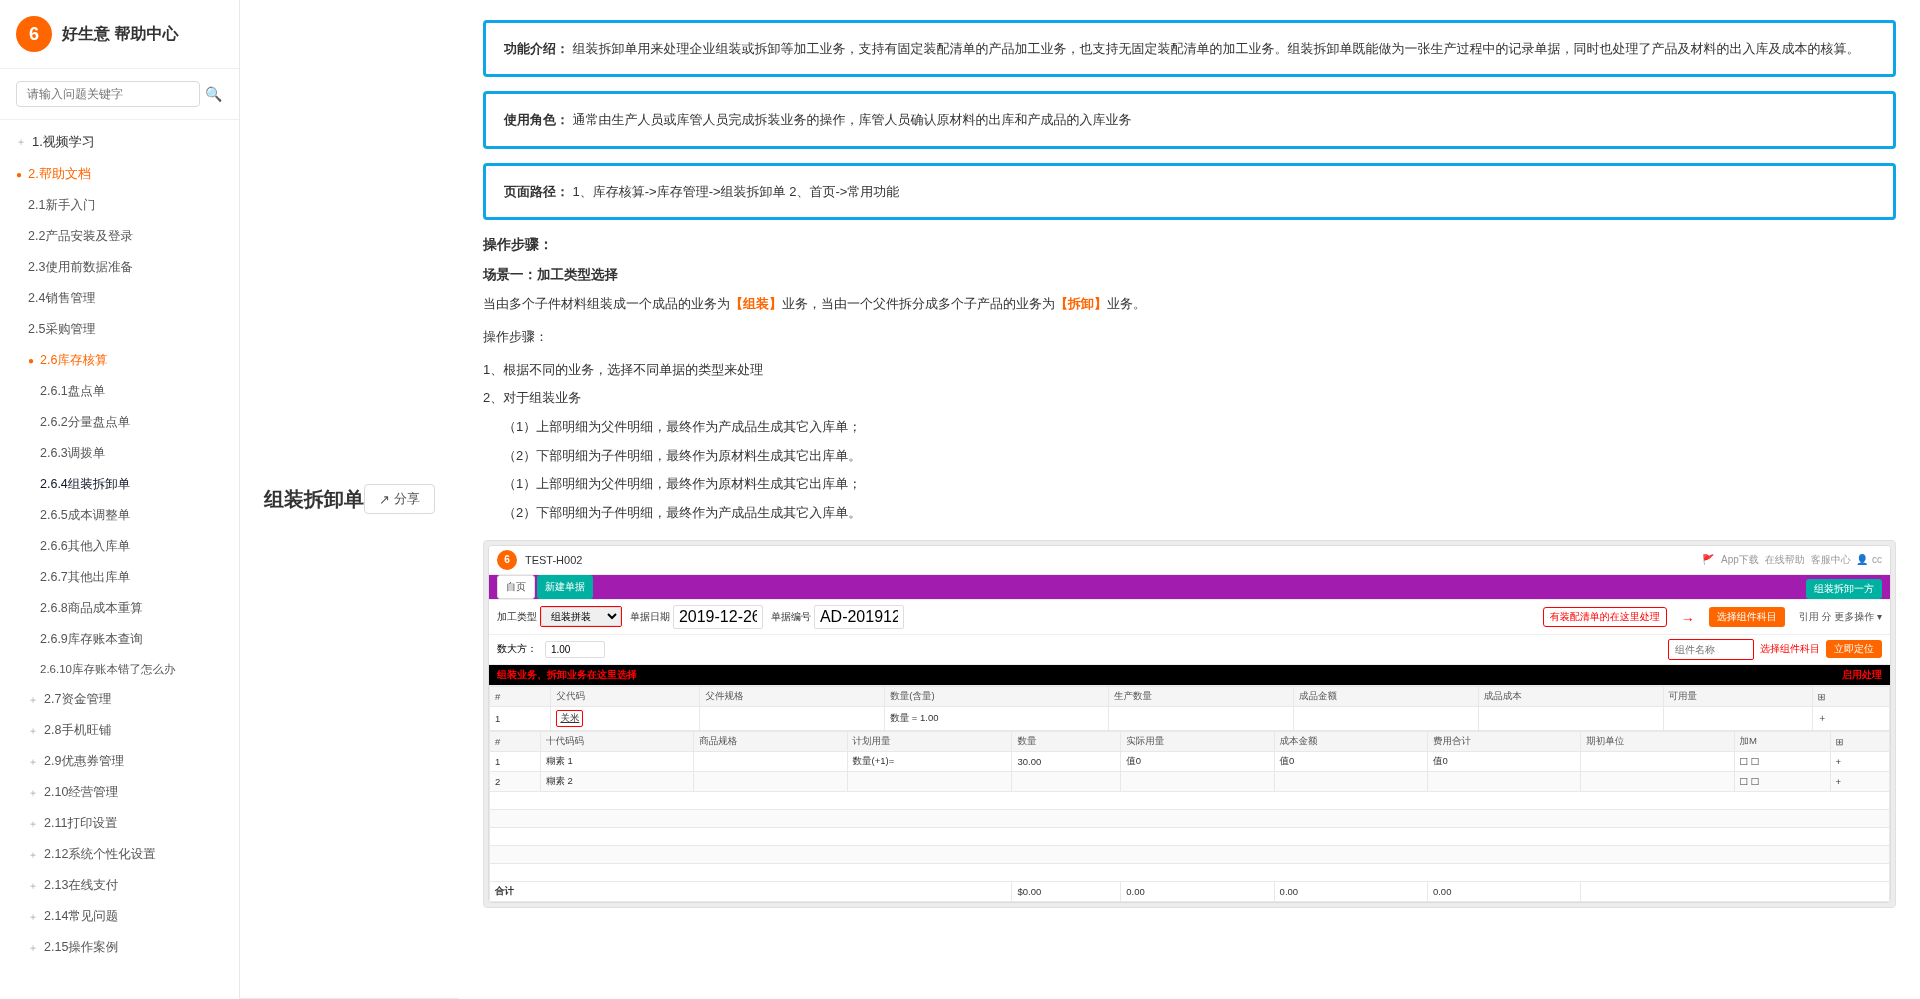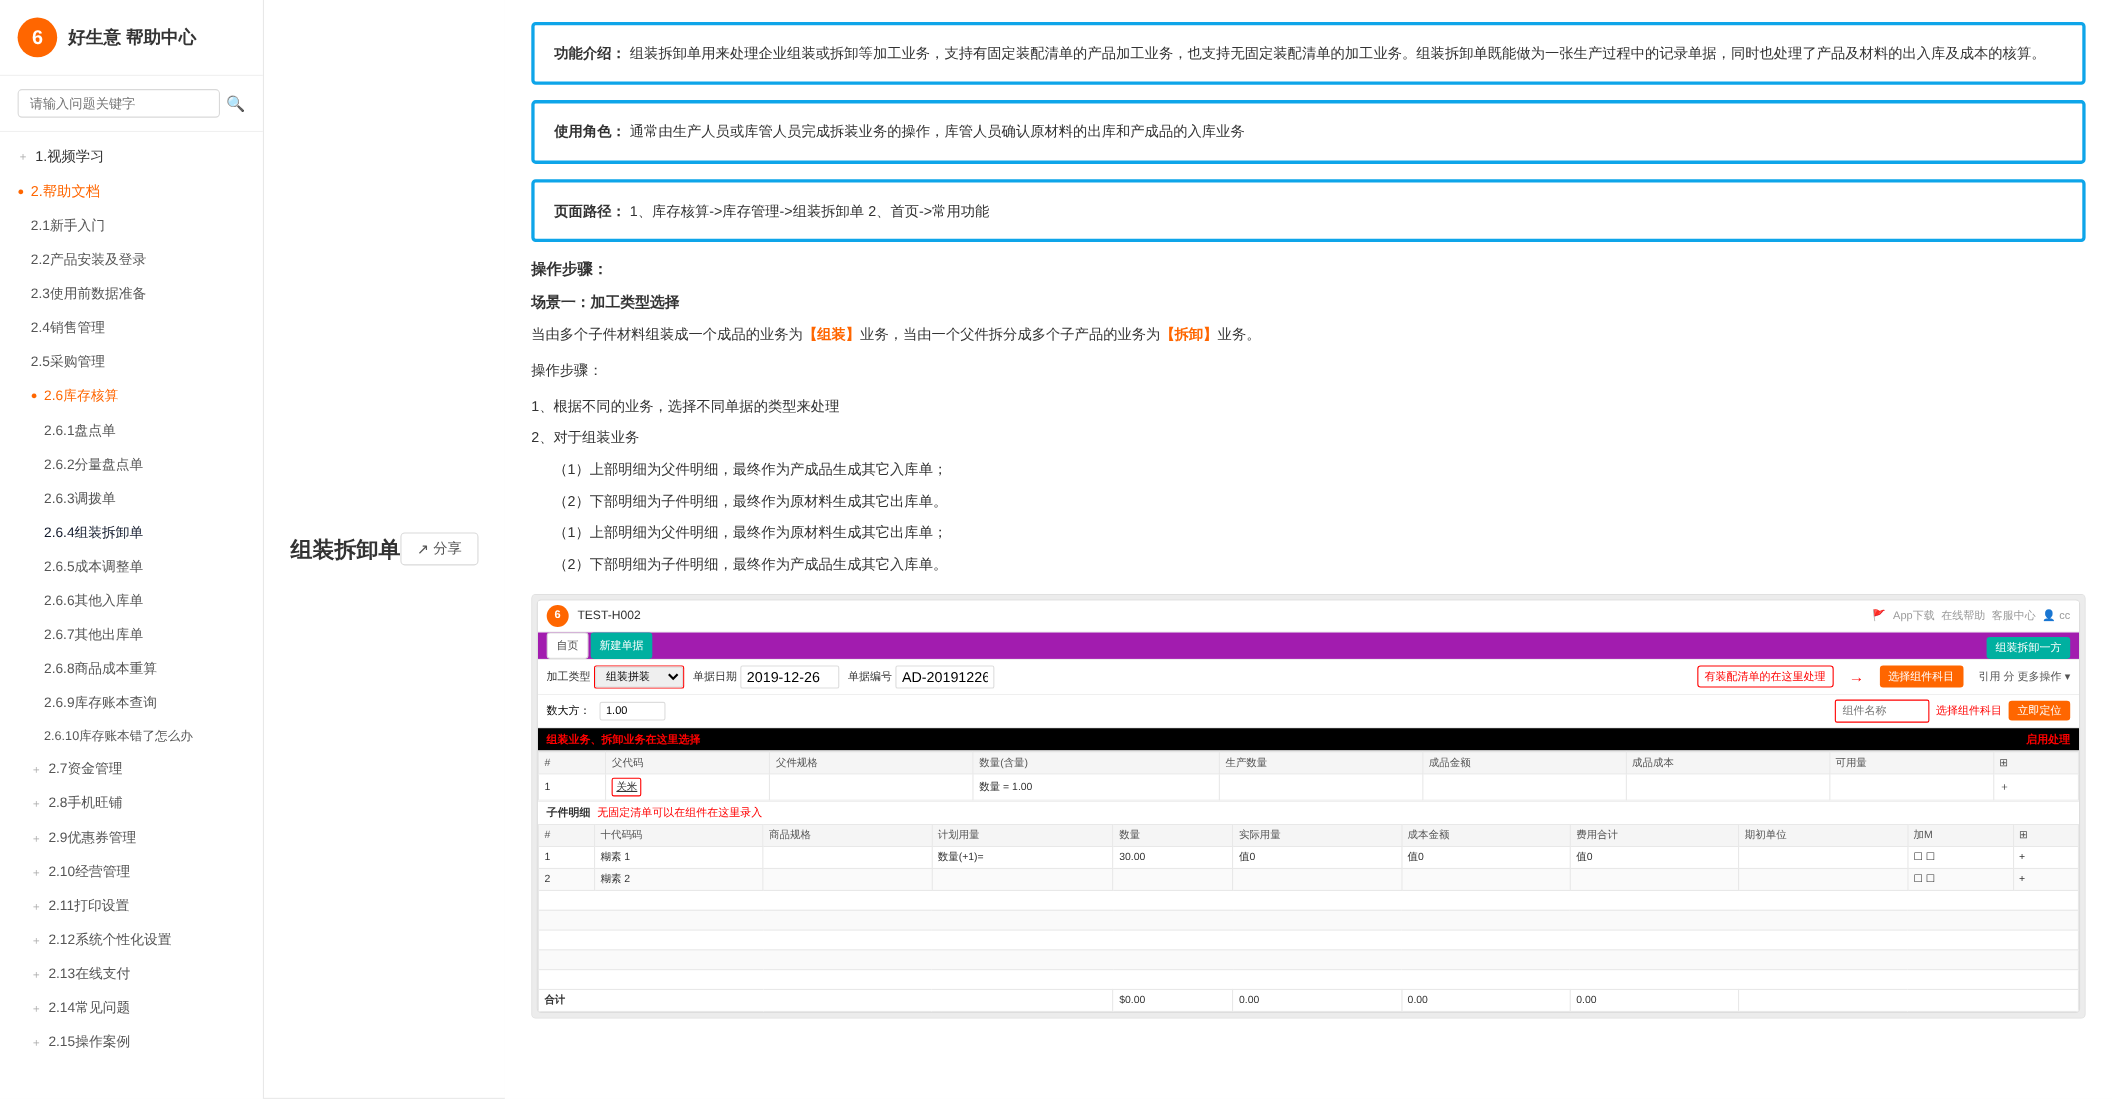--- a/index.html
+++ b/index.html
@@ -252,21 +252,21 @@
       display: flex;
       align-items: center;
       gap: 3px;
       font-size: 10px;
       color: #333;
     }
     .mock-field-input {
       border: 1px solid #ddd;
       border-radius: 2px;
       padding: 2px 5px;
-      font-size: 13px;
+      font-size: 16px;
       width: 90px;
     }
     .mock-type-select {
       border: 1px solid #ddd;
       border-radius: 2px;
       padding: 2px 5px;
       font-size: 10px;
       width: 80px;
     }
     .mock-table {
@@ -552,26 +552,20 @@
                   <td></td>
                   <td></td>
                   <td></td>
                   <td></td>
                   <td>＋</td>
                 </tr>
               </tbody>
             </table>
           </div>
 
-          <div style="padding:3px 8px;background:#fff;border-top:1px solid #eee;font-size:10px;display:flex;align-items:center;gap:6px;">
-            <span style="font-weight:bold;color:#333;">子件明细</span>
-            <div style="position:relative;display:inline-block;">
-              <span style="color:#f00;font-size:10px;">无固定清单可以在组件在这里录入</span>
-            </div>
-          </div>
           <div style="overflow-x:auto;">
             <table class="mock-table">
               <thead>
                 <tr>
                   <th>#</th>
                   <th>十代码码</th>
                   <th>商品规格</th>
                   <th>计划用量</th>
                   <th>数量</th>
                   <th>实际用量</th>

